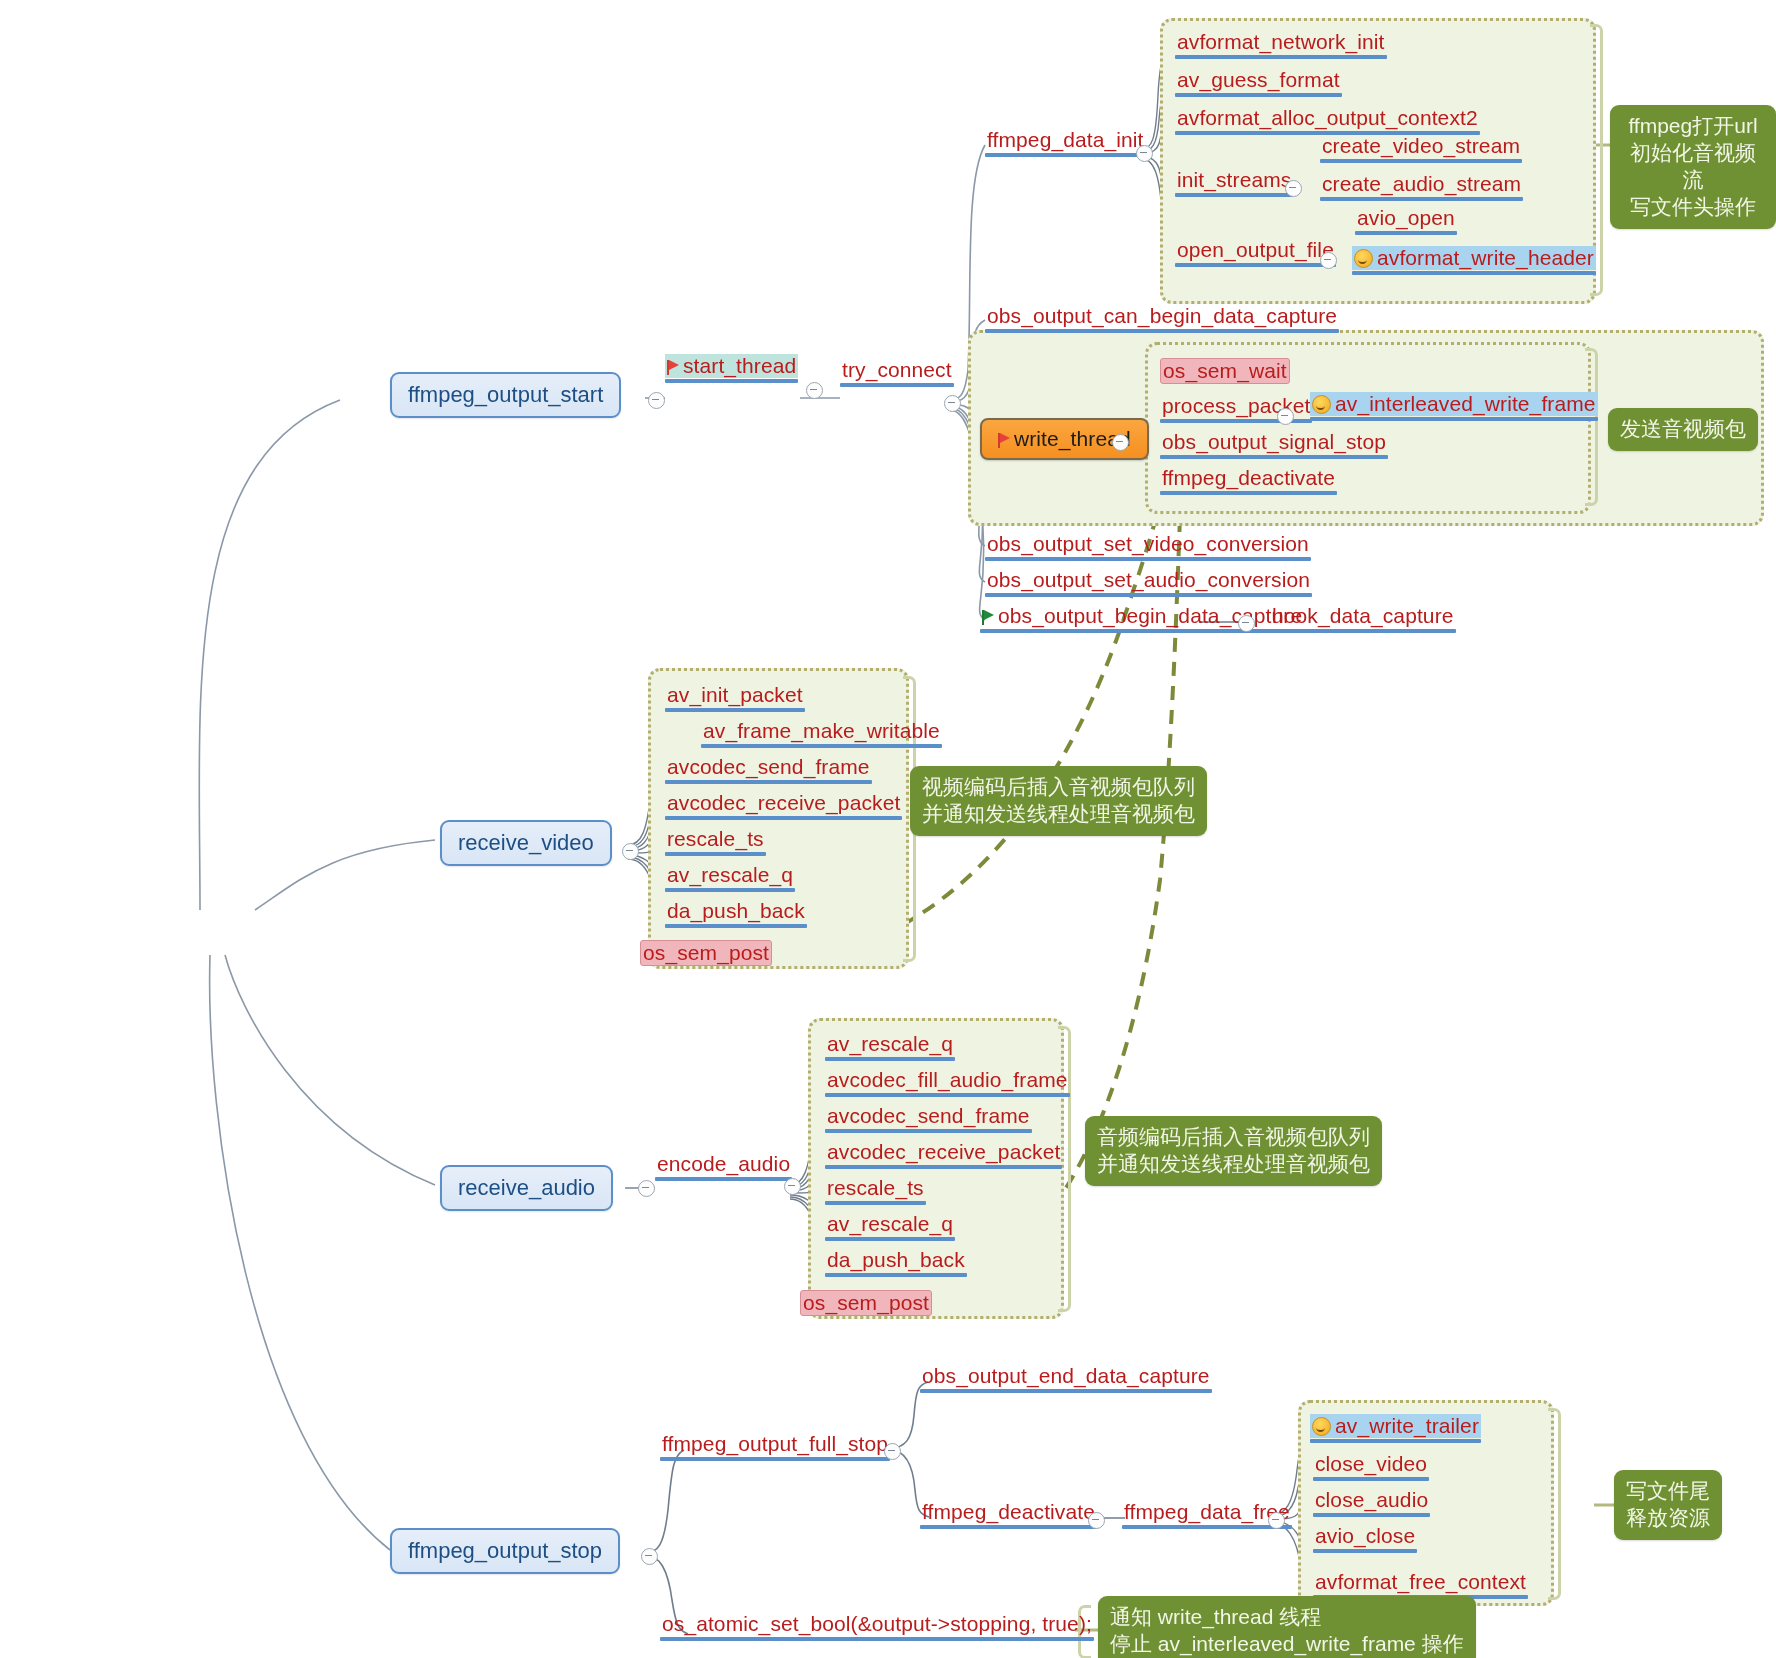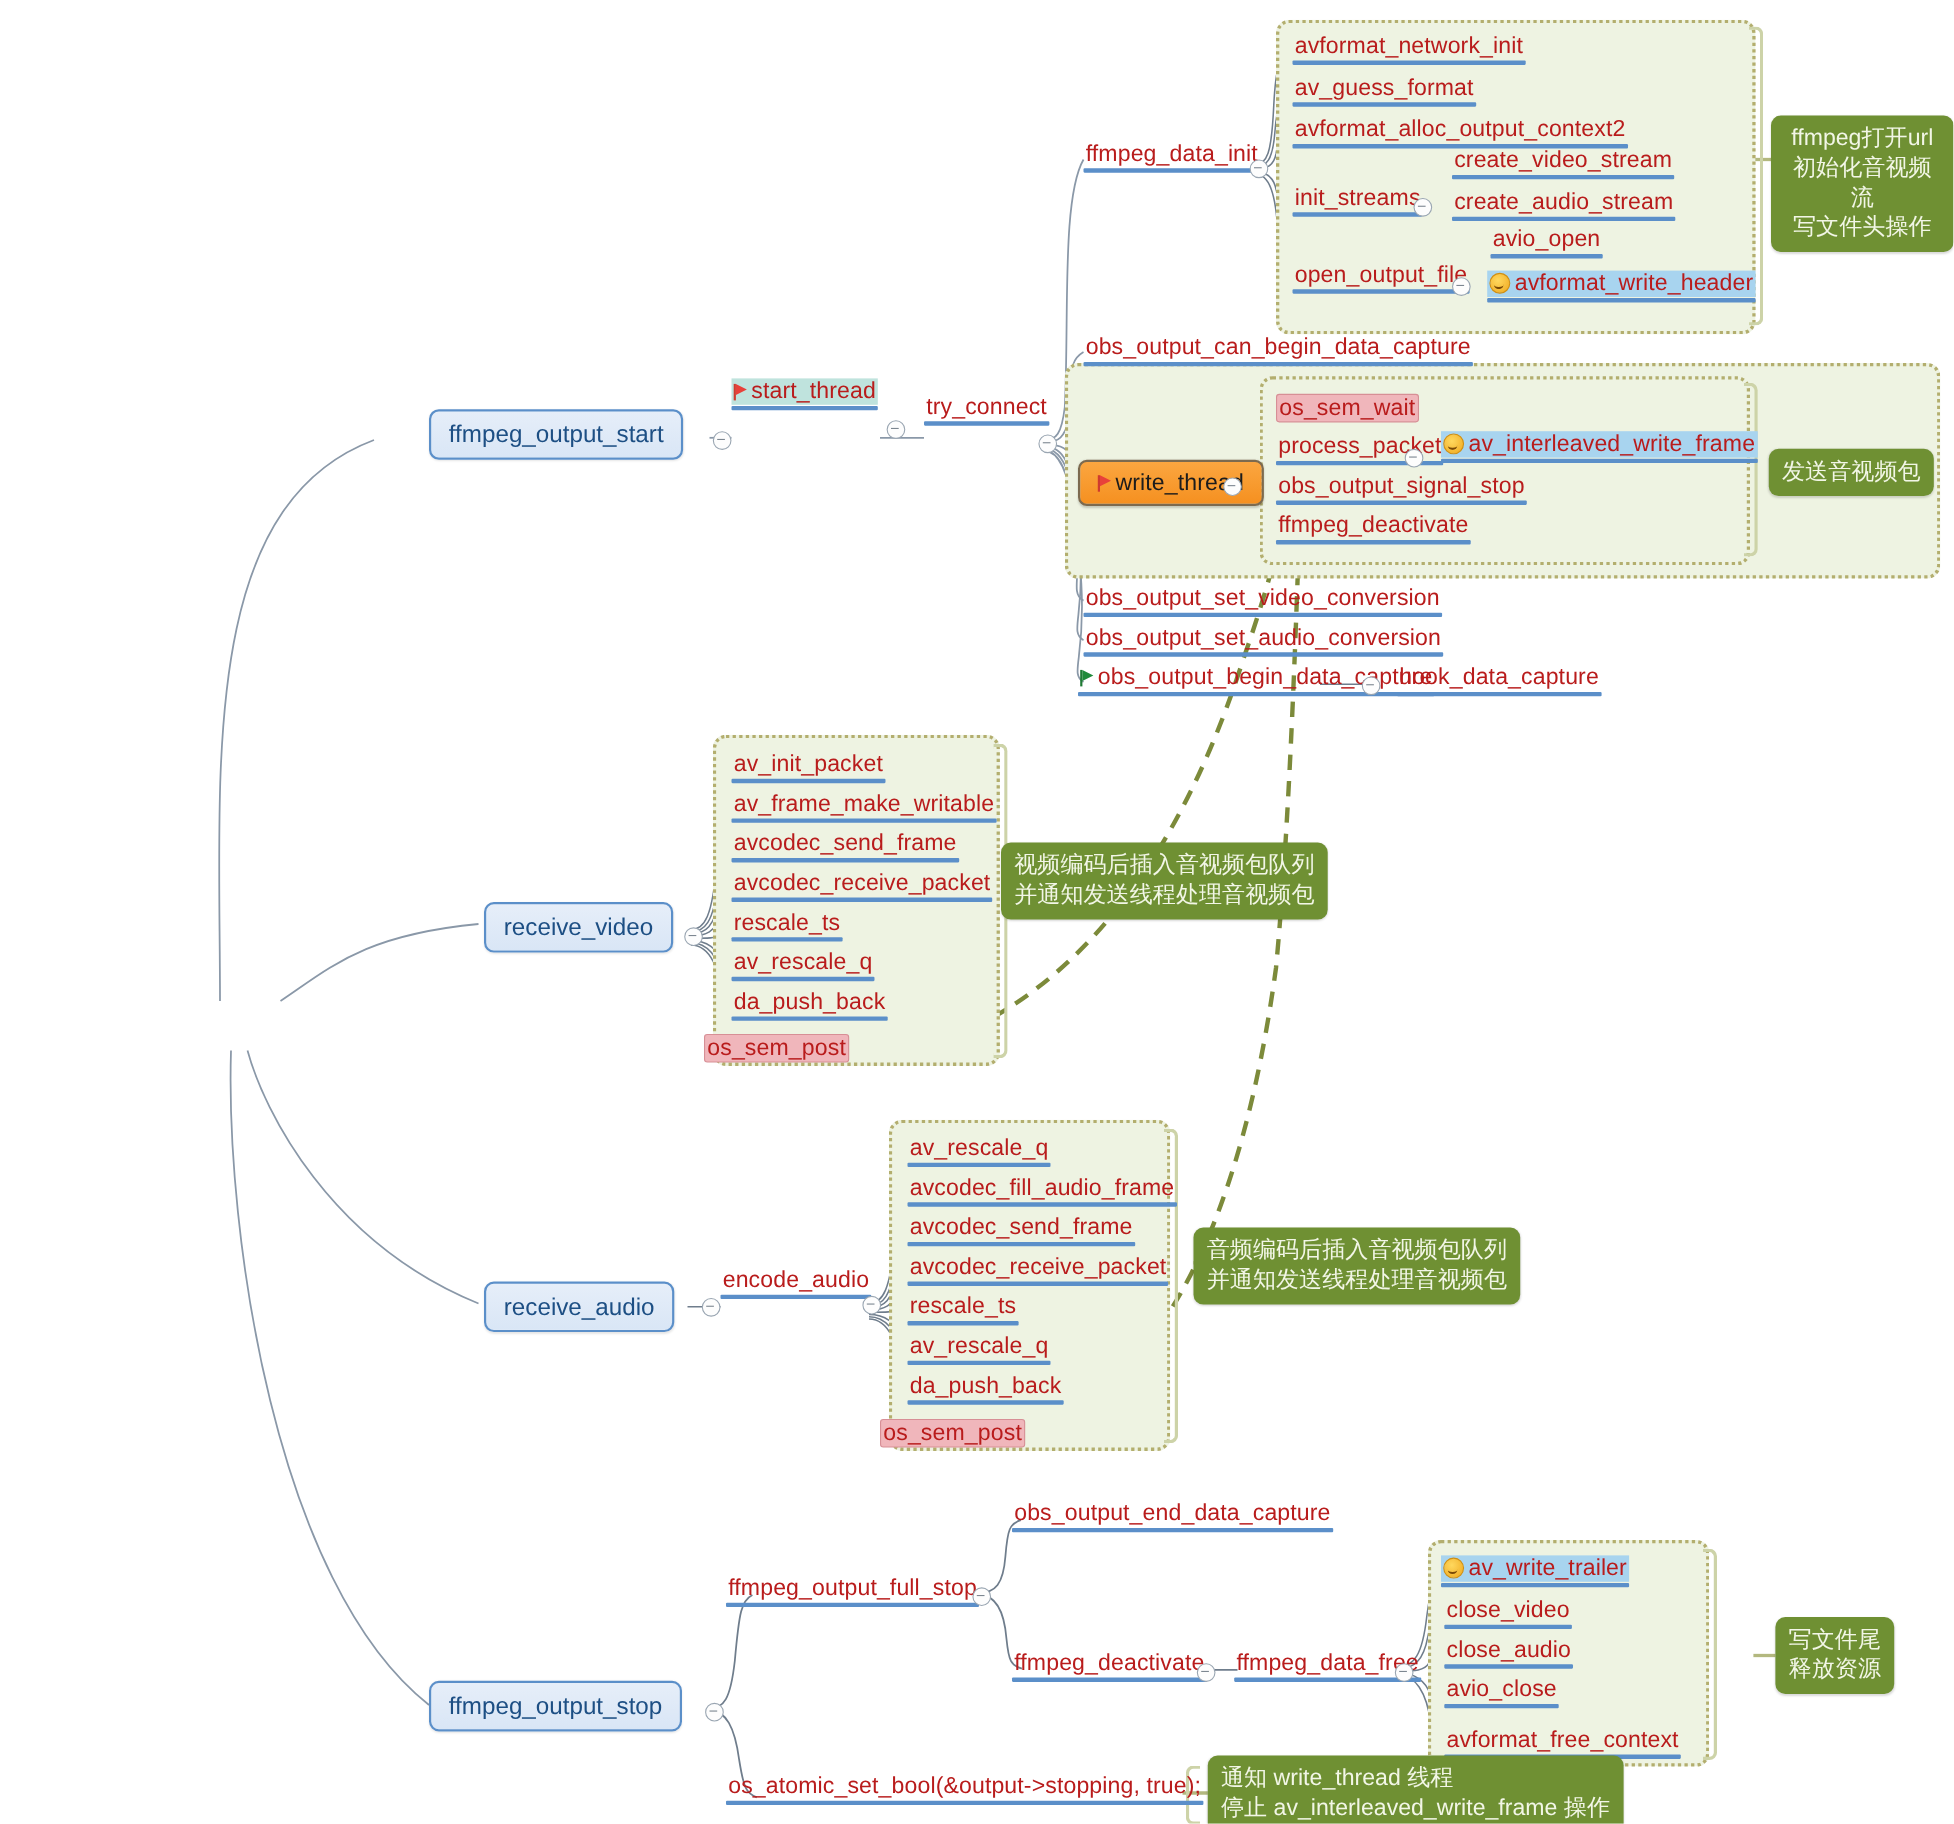--- a/index.html
+++ b/index.html
@@ -317,21 +317,21 @@
   <div class="bracket" style="left:1548px; top:1408px; height:186px;"></div>
 
   <div class="bracket-left" style="left:1078px; top:1605px; height:48px;"></div>
 
 
   <div class="l1-node" style="left:390px; top:372px;">
     <span>ffmpeg_output_start</span>
   </div>
   <div class="toggle" style="left:648px; top:392px;"></div>
 
-  <div class="node" style="left:665px; top:344px;">
+  <div class="node" style="left:665px; top:354px;">
     <span class="txt ul hl-teal" style="display:inline-block;">
       <span class="flag-icon"></span><span>start_thread</span>
     </span>
   </div>
   <div class="toggle" style="left:806px; top:382px;"></div>
 
   <div class="node" style="left:840px; top:358px;">
     <span class="txt ul" style="display:inline-block;">try_connect</span>
   </div>
   <div class="toggle" style="left:944px; top:395px;"></div>
@@ -429,21 +429,21 @@
 
   <div class="l1-node" style="left:440px; top:820px;">
     <span>receive_video</span>
   </div>
   <div class="toggle" style="left:622px; top:843px;"></div>
 
   <div class="node" style="left:665px; top:683px;">
     <span class="txt ul" style="display:inline-block;">av_init_packet</span>
   </div>
   <div class="node" style="left:665px; top:719px;">
-    <span class="txt ul" style="display:inline-block;">av_frame_make_writable</span>
+    <span class="txt ul" style="display:inline-block;margin-left:36px;">av_frame_make_writable</span>
   </div>
   <div class="node" style="left:665px; top:755px;">
     <span class="txt ul" style="display:inline-block;">avcodec_send_frame</span>
   </div>
   <div class="node" style="left:665px; top:791px;">
     <span class="txt ul" style="display:inline-block;">avcodec_receive_packet</span>
   </div>
   <div class="node" style="left:665px; top:827px;">
     <span class="txt ul" style="display:inline-block;">rescale_ts</span>
   </div>

